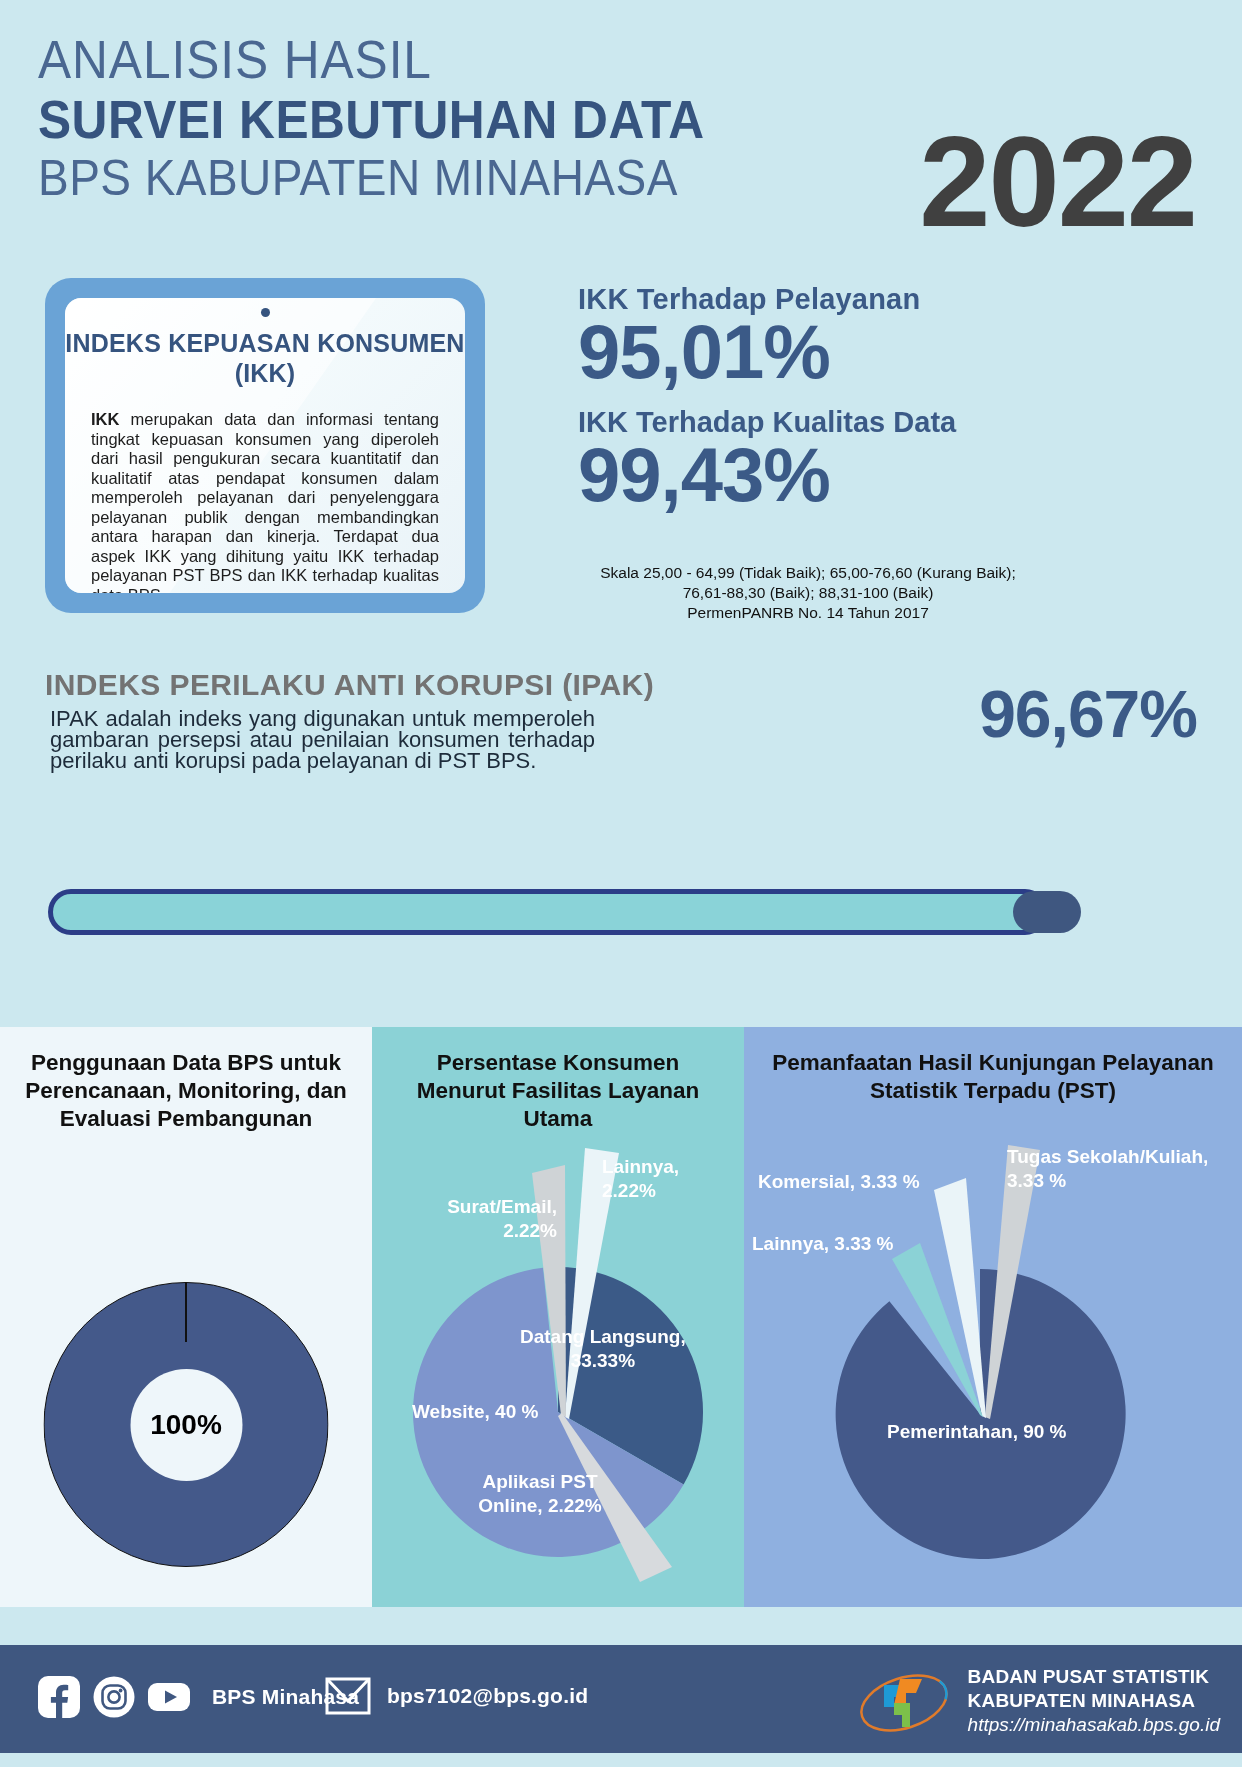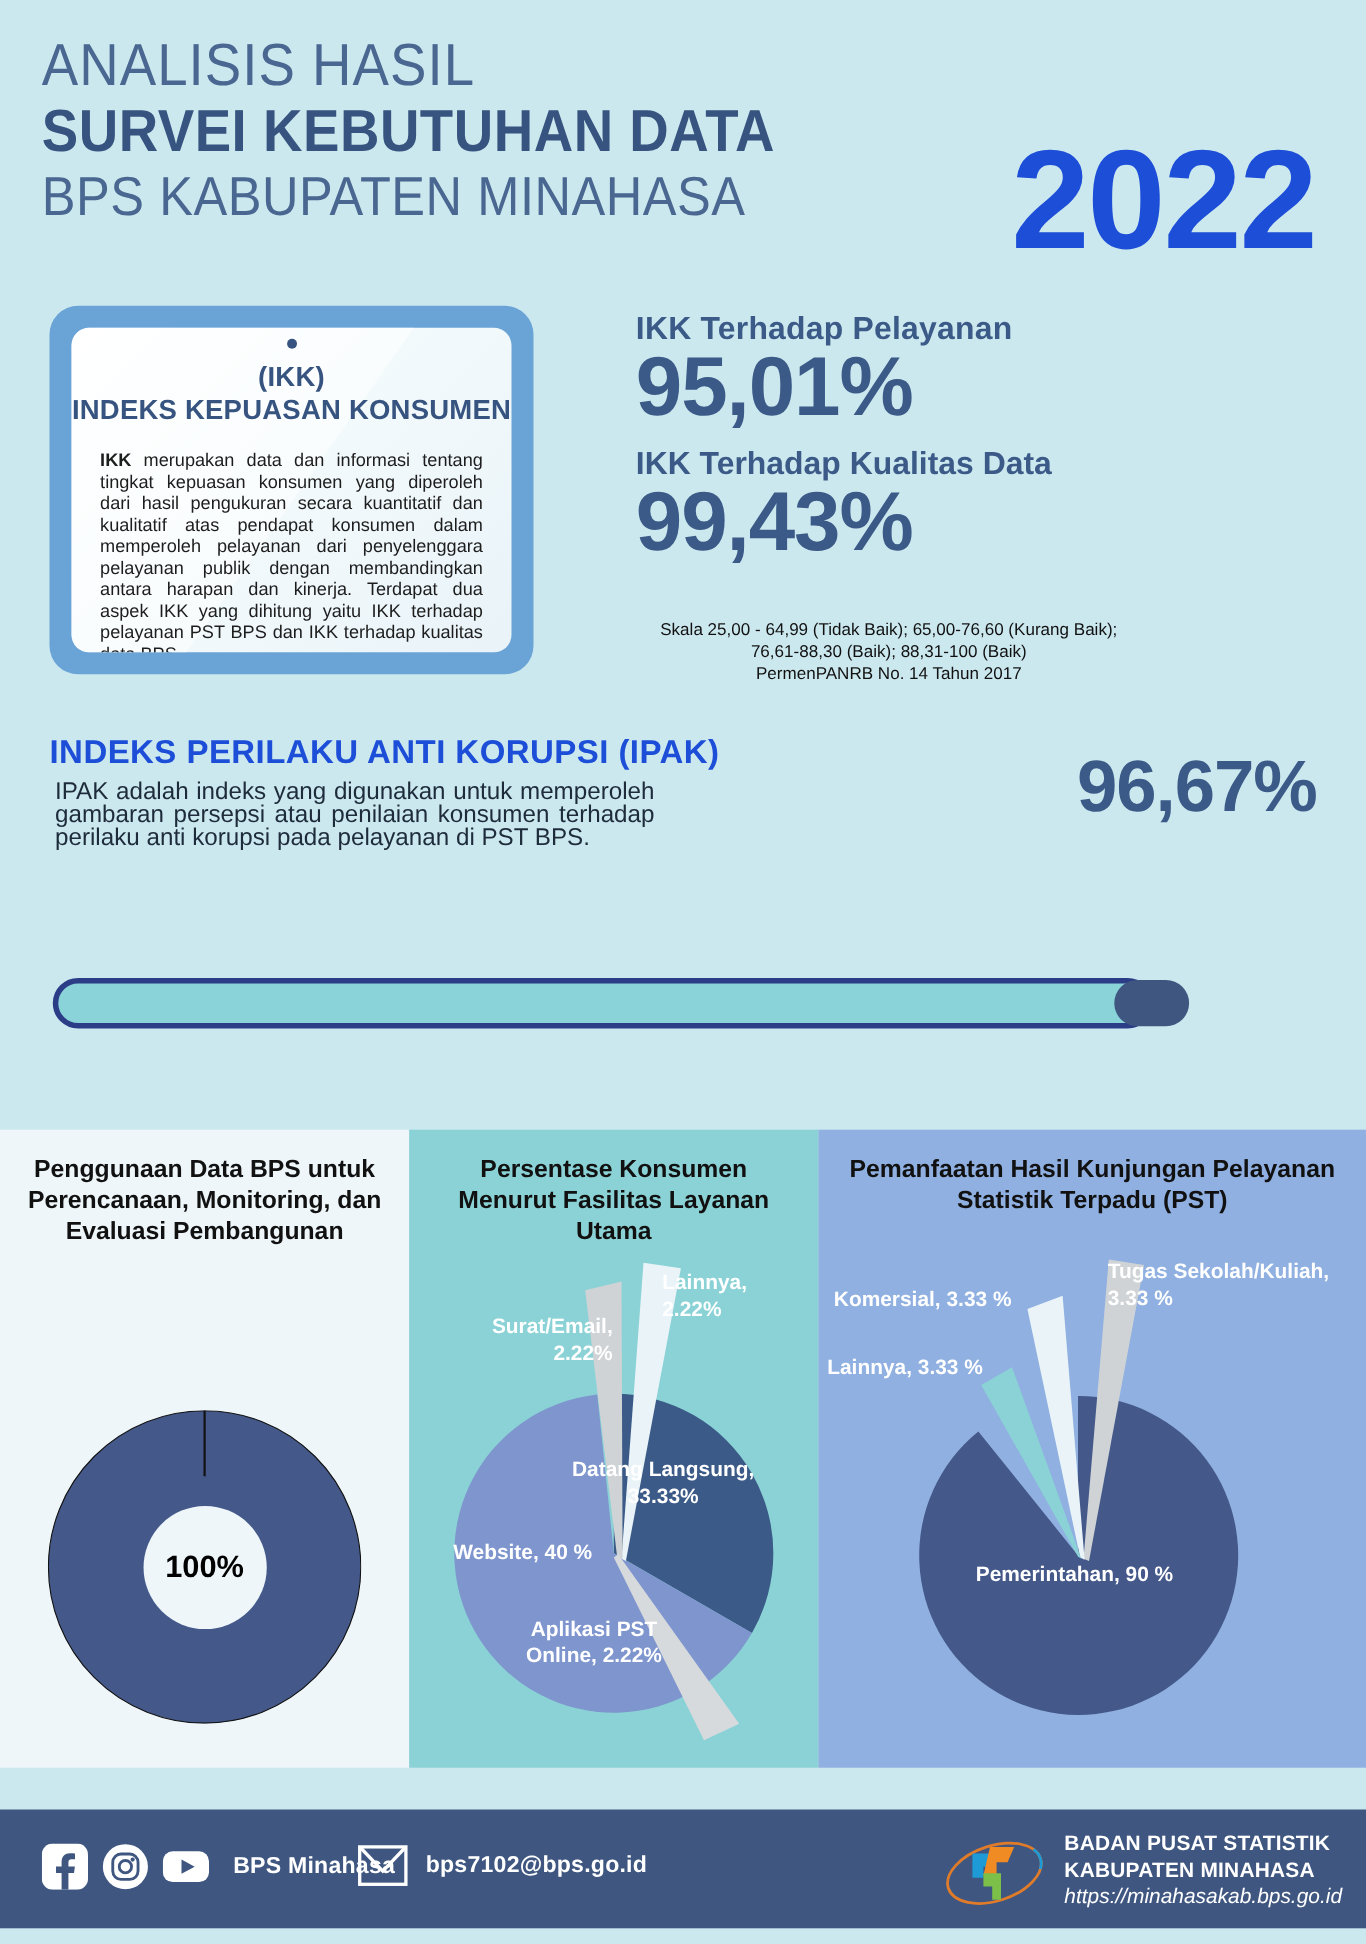--- a/index.html
+++ b/index.html
@@ -14,21 +14,21 @@
   
   .header{position:absolute;left:38px;top:30px;width:1170px;height:200px;}
   .h-lines{position:absolute;left:0;top:0;}
   .h1{font-size:54px;letter-spacing:1px;color:#4a6791;font-weight:400;
       line-height:58px;font-stretch:condensed;transform:scaleX(.92);transform-origin:left center;}
   .h2{font-size:54px;color:#36547f;font-weight:bold;line-height:62px;
       letter-spacing:.5px;transform:scaleX(.92);transform-origin:left center;}
   .h3{font-size:50px;color:#4a6791;font-weight:400;line-height:56px;
       letter-spacing:.5px;transform:scaleX(.92);transform-origin:left center;}
   .year{position:absolute;right:12px;top:88px;font-size:128px;font-weight:bold;
-        color:#1d4ed8;letter-spacing:-2px;line-height:128px;}
+        color:#404040;letter-spacing:-2px;line-height:128px;}
 
   
   .ikk-card-outer{position:absolute;left:45px;top:278px;width:440px;height:335px;
       background:#6aa3d6;border-radius:26px;}
   .ikk-card-inner{position:absolute;left:20px;top:20px;width:400px;height:295px;
       background:linear-gradient(135deg,#ffffff 0%,#f3fafc 45%,#e9f3f8 100%);
       border-radius:16px;overflow:hidden;}
   .ikk-sheen{position:absolute;width:300px;height:620px;background:rgba(255,255,255,.55);
       transform:rotate(35deg);left:-120px;top:-170px;}
   .ikk-dot{position:absolute;left:50%;top:10px;width:9px;height:9px;margin-left:-4.5px;
@@ -43,21 +43,21 @@
   .stat-wrap{position:absolute;left:578px;top:283px;width:620px;}
   .stat-label{font-size:29px;font-weight:bold;color:#3b5a87;letter-spacing:.2px;}
   .stat-value{font-size:76px;font-weight:bold;color:#3b5a87;line-height:80px;
       letter-spacing:-1px;margin-top:-4px;}
   .stat-label2{font-size:29px;font-weight:bold;color:#3b5a87;margin-top:14px;}
   .scale-note{position:absolute;left:578px;top:563px;width:460px;color:#111;
       font-size:15.5px;line-height:20px;text-align:center;}
 
   
   .ipak-title{position:absolute;left:45px;top:668px;font-size:30px;font-weight:bold;
-      color:#1d4ed8;letter-spacing:.4px;}
+      color:#737373;letter-spacing:.4px;}
   .ipak-body{position:absolute;left:50px;top:708px;width:545px;color:#1d2b3a;
       font-size:22px;line-height:21px;text-align:justify;}
   .ipak-value{position:absolute;right:45px;top:676px;font-size:66px;font-weight:bold;
       color:#3b5a87;letter-spacing:-1px;}
   .bar-outer{position:absolute;left:48px;top:889px;width:1000px;height:46px;
       background:#8ad3d8;border:5px solid #2b3d87;border-radius:26px;box-sizing:border-box;}
   .bar-knob{position:absolute;left:1013px;top:891px;width:68px;height:42px;
       background:#3f5780;border-radius:21px;}
 
   
@@ -106,22 +106,22 @@
       <div class="h3">BPS KABUPATEN MINAHASA</div>
     </div>
     <div class="year">2022</div>
   </div>
 
   <div class="ikk-card-outer">
     <div class="ikk-card-inner">
       <div class="ikk-sheen"></div>
       <div class="ikk-dot"></div>
       <div class="ikk-title">
+        <div>INDEKS KEPUASAN KONSUMEN</div>
         <div>(IKK)</div>
-        <div>INDEKS KEPUASAN KONSUMEN</div>
       </div>
       <div class="ikk-body"><b>IKK</b><span> merupakan data dan informasi tentang tingkat kepuasan konsumen yang diperoleh dari hasil pengukuran secara kuantitatif  dan kualitatif atas pendapat konsumen dalam memperoleh pelayanan dari penyelenggara pelayanan publik dengan membandingkan antara harapan dan kinerja. Terdapat dua aspek IKK yang dihitung yaitu IKK terhadap pelayanan PST BPS dan IKK terhadap kualitas data BPS.</span></div>
     </div>
   </div>
 
   <div class="stat-wrap">
     <div class="stat-label">IKK Terhadap Pelayanan</div>
     <div class="stat-value">95,01%</div>
     <div class="stat-label2">IKK Terhadap Kualitas Data</div>
     <div class="stat-value">99,43%</div>

